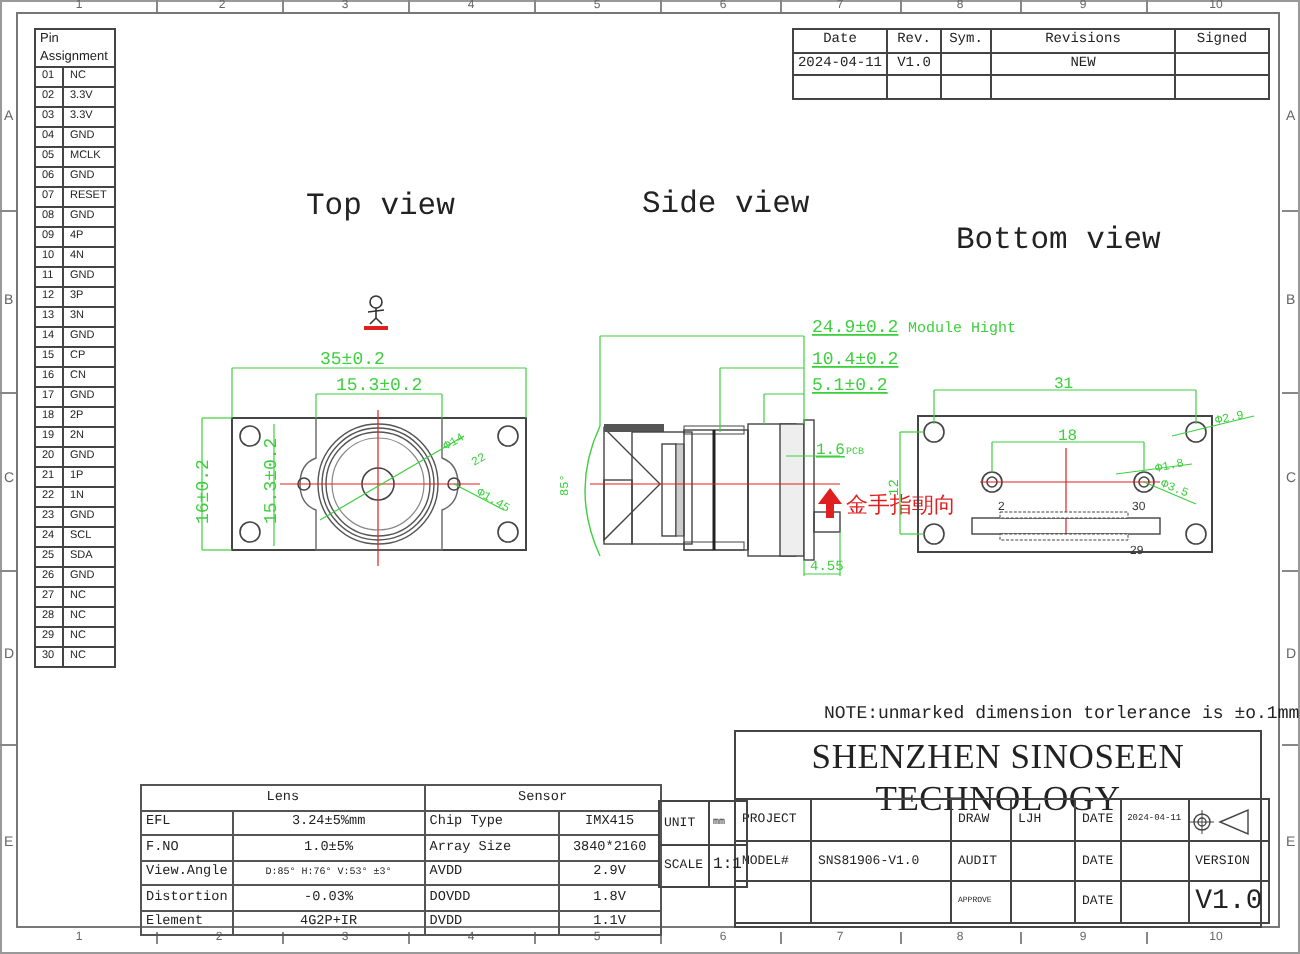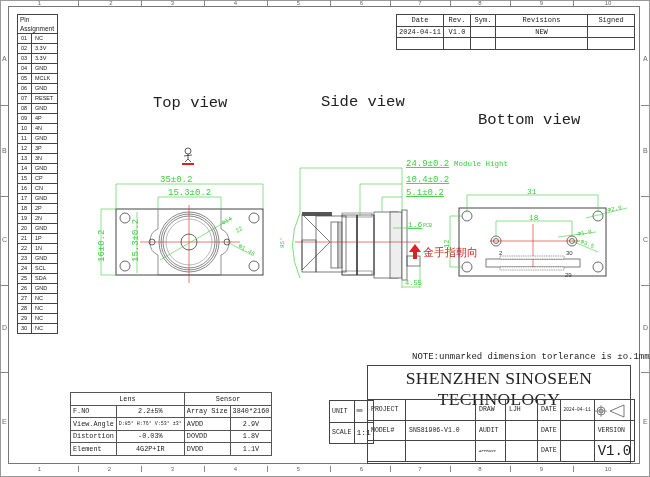--- a/index.html
+++ b/index.html
@@ -409,22 +409,28 @@
 
 <div class="note">NOTE:unmarked dimension torlerance is ±o.1mm</div>
 
 <table class="spec-table">
   <tbody>
       <tr>
     <td colspan="2" class="c">Lens</td>
     <td colspan="2" class="c">Sensor</td>
   </tr>
   <tr>
+    <td style="width:38px">EFL</td>
+    <td style="width:91px" class="c">3.24±5%mm</td>
+    <td style="width:62px">Chip Type</td>
+    <td style="width:46px" class="c">IMX415</td>
+  </tr>
+  <tr>
     <td>F.NO</td>
-    <td class="c">2.2±5%</td>
+    <td class="c">1.0±5%</td>
     <td>Array Size</td>
     <td class="c">3840*2160</td>
   </tr>
   <tr>
     <td>View.Angle</td>
     <td class="c" style="font-size:5px">D:85° H:76° V:53° ±3°</td>
     <td>AVDD</td>
     <td class="c">2.9V</td>
   </tr>
   <tr>

